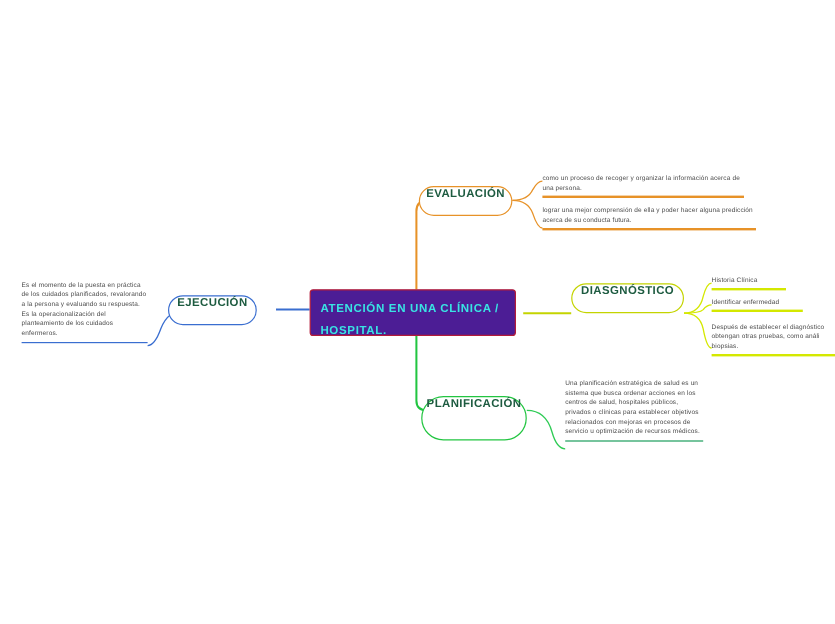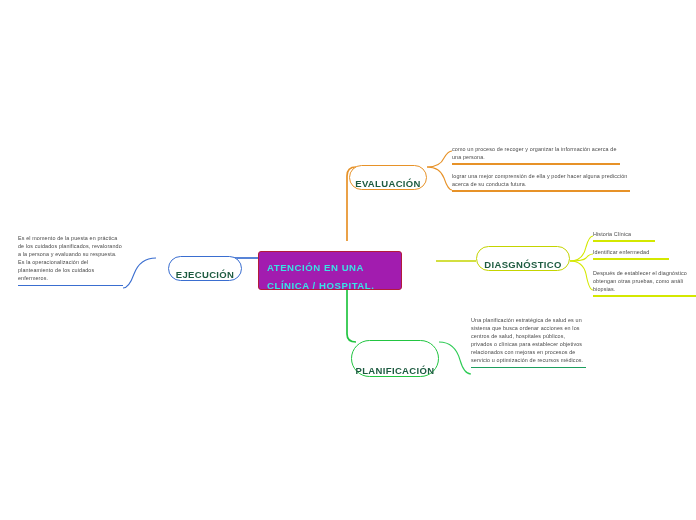--- a/index.html
+++ b/index.html
@@ -25,42 +25,41 @@
     left: 0;
     top: 0;
     width: 696px;
     height: 520px;
     pointer-events: none;
   }
   .node {
     position: absolute;
     box-sizing: border-box;
     display: flex;
-    align-items: flex-end;
+    align-items: flex-start;
     justify-content: center;
     background: #ffffff;
-    margin-top: 10px;
   }
   .capsule {
     border-style: solid;
     border-width: 1.6px;
     border-radius: 999px;
     padding: 0 12px;
     font-size: 9.5px;
     font-weight: bold;
     letter-spacing: 0.35px;
     color: #1d5b40;
     white-space: nowrap;
   }
   #central-node {
     left: 258px;
     top: 241px;
-    width: 144px;
+    width: 172px;
     height: 39px;
-    background: #a21caf;
+    background: #4c1d95;
     border: 1.6px solid #b31b3a;
     border-radius: 3px;
     display: block;
     padding: 5px 8px 0 8px;
   }
   #central-node .central-text {
     color: #39e3e3;
     font-size: 9.6px;
     font-weight: bold;
     letter-spacing: 0.55px;
@@ -81,21 +80,21 @@
     border-color: #c4d400;
   }
   #node-planificacion {
     left: 351px;
     top: 330px;
     width: 88px;
     height: 37px;
     border-color: #22c541;
   }
   #node-ejecucion {
-    left: 168px;
+    left: 140px;
     top: 246px;
     width: 74px;
     height: 25px;
     border-color: #3a6ed0;
   }
   .leaf {
     position: absolute;
     font-size: 5.4px;
     line-height: 8.1px;
     color: #4a4a4a;

